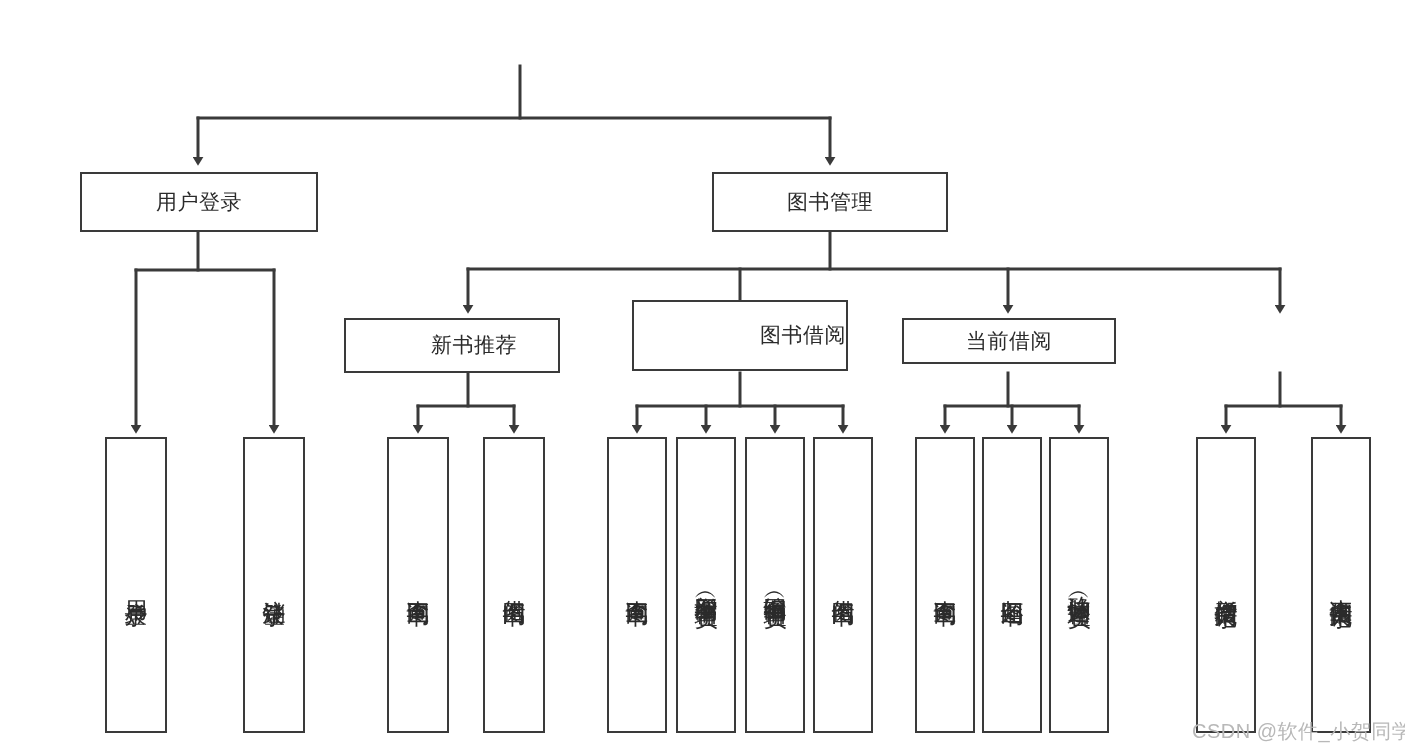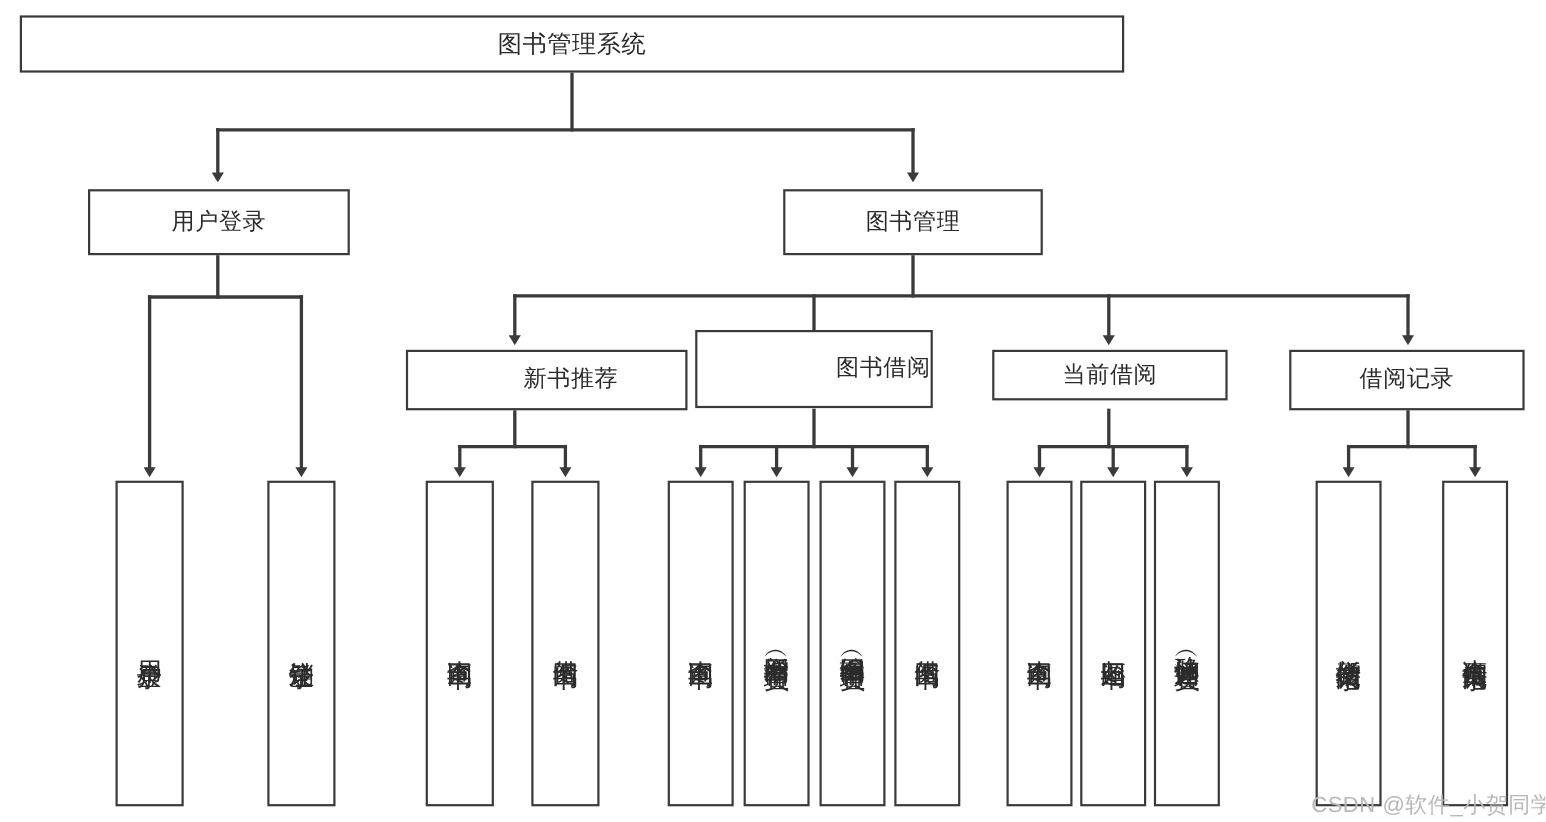--- a/index.html
+++ b/index.html
@@ -118,42 +118,36 @@
       <path d="M1012,406 L1012,426" marker-end="url(#arrow)"></path>
       <path d="M1079,406 L1079,426" marker-end="url(#arrow)"></path>
 
       <path d="M1280,373 L1280,406"></path>
       <path d="M1226,406 L1341,406"></path>
       <path d="M1226,406 L1226,426" marker-end="url(#arrow)"></path>
       <path d="M1341,406 L1341,426" marker-end="url(#arrow)"></path>
     </g>
   </svg>
 
-  <div class="node h root" style="left:18px; top:14px; width:1004px; height:52px;">
-    <span class="label">图书管理系统</span>
-  </div>
 
   <div class="node h" style="left:80px; top:172px; width:238px; height:60px;">
     <span class="label">用户登录</span>
   </div>
   <div class="node h" style="left:712px; top:172px; width:236px; height:60px;">
     <span class="label">图书管理</span>
   </div>
 
-  <div class="node h" style="left:369px; top:318px; width:256px; height:55px;padding-left:44px;">
+  <div class="node h" style="left:344px; top:318px; width:216px; height:55px;padding-left:44px;">
     <span class="label">新书推荐</span>
   </div>
   <div class="node h" style="left:632px; top:300px; width:216px; height:71px;justify-content:flex-end;">
     <span class="label">图书借阅</span>
   </div>
   <div class="node h" style="left:902px; top:318px; width:214px; height:46px;">
     <span class="label">当前借阅</span>
-  </div>
-  <div class="node h" style="left:1172px; top:318px; width:214px; height:55px;">
-    <span class="label">借阅记录</span>
   </div>
 
   <div class="node v" style="left:105px; top:437px; width:62px; height:296px;">
     <span class="label">用户登录</span>
   </div>
   <div class="node v" style="left:243px; top:437px; width:62px; height:296px;">
     <span class="label">注销登录</span>
   </div>
 
   <div class="node v" style="left:387px; top:437px; width:62px; height:296px;">

